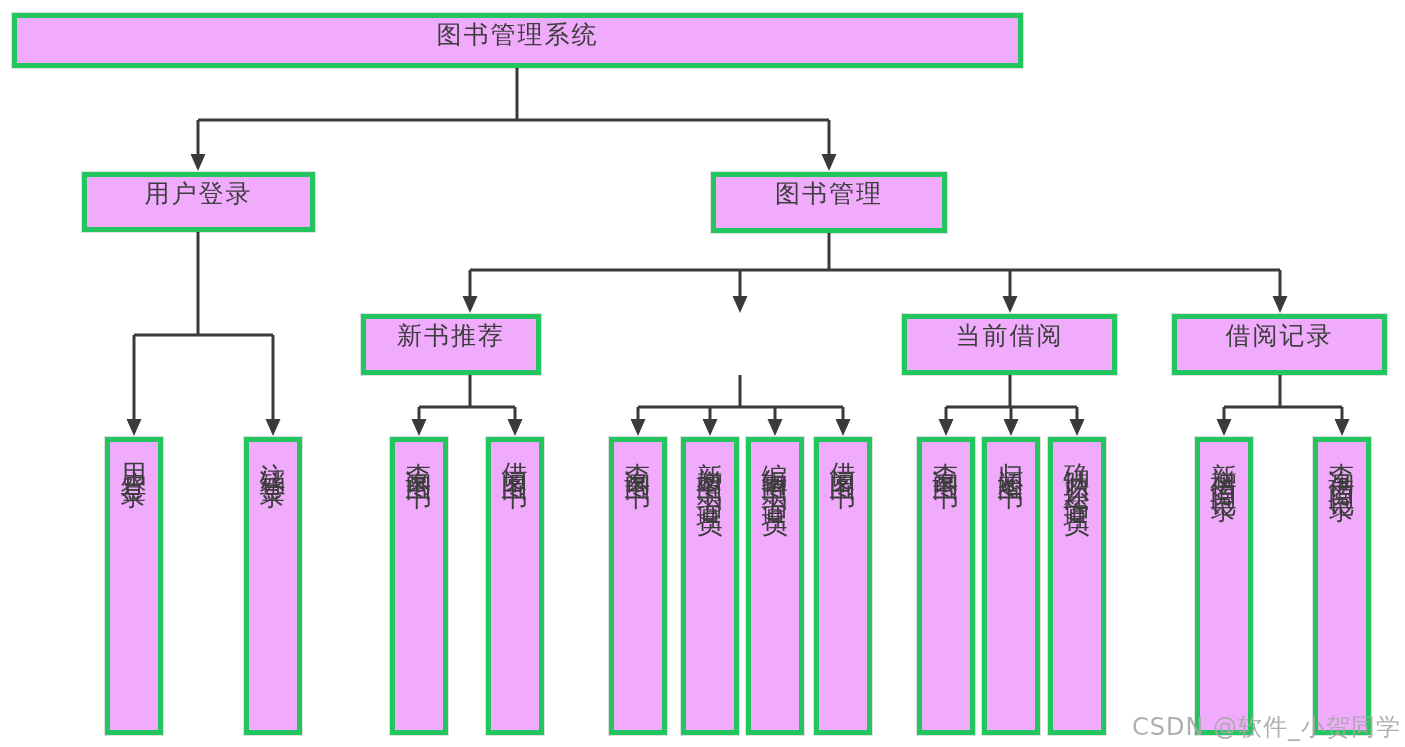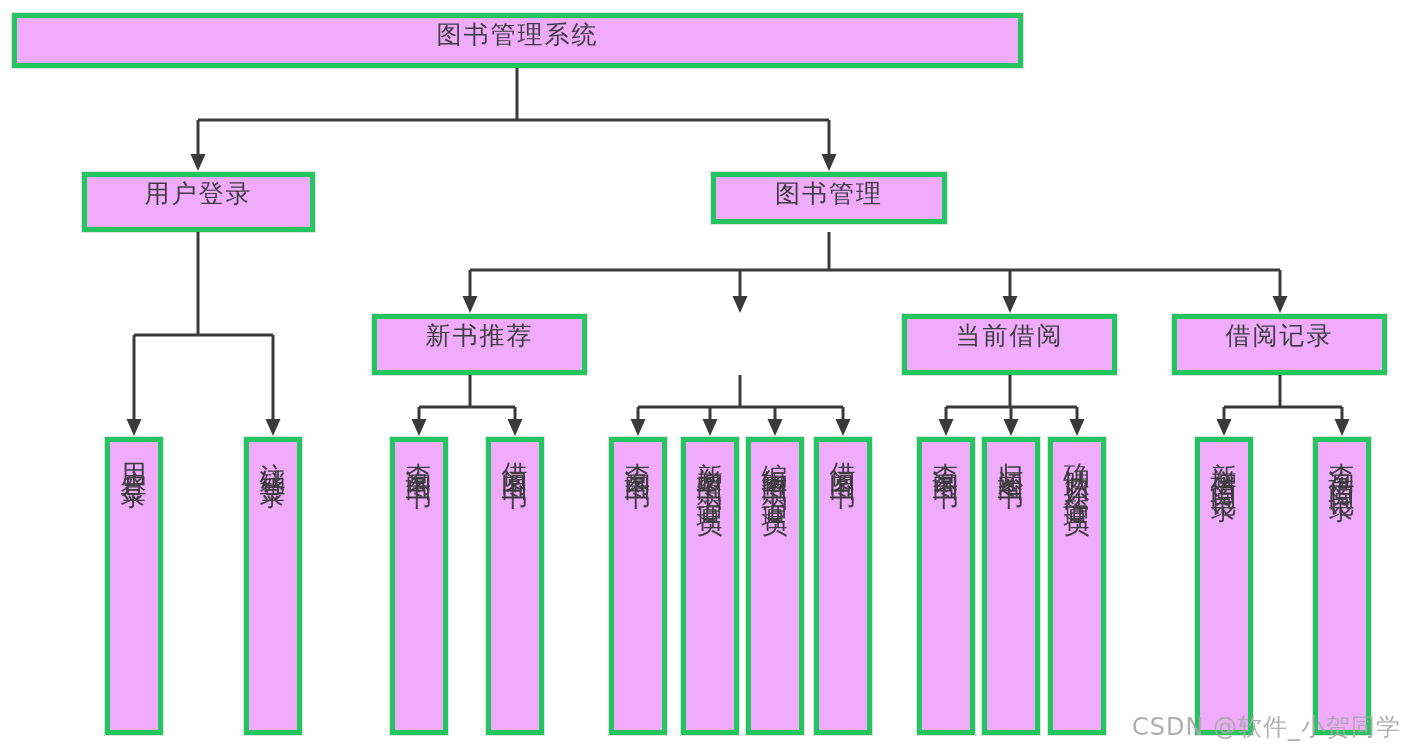--- a/index.html
+++ b/index.html
@@ -108,25 +108,25 @@
       M1334.5 419 L1349.5 419 L1342 436 Z"></path>
   </svg>
 
   <div class="node h" style="left:12px;top:13px;width:1011px;height:55px">
     <span>图书管理系统</span>
   </div>
 
   <div class="node h" style="left:82px;top:172px;width:233px;height:60px">
     <span>用户登录</span>
   </div>
-  <div class="node h" style="left:711px;top:172px;width:236px;height:52px">
+  <div class="node h" style="left:711px;top:172px;width:236px;height:61px">
     <span>图书管理</span>
   </div>
 
-  <div class="node h" style="left:372px;top:314px;width:215px;height:61px">
+  <div class="node h" style="left:361px;top:314px;width:180px;height:61px">
     <span>新书推荐</span>
   </div>
   <div class="node h" style="left:902px;top:314px;width:215px;height:61px">
     <span>当前借阅</span>
   </div>
   <div class="node h" style="left:1172px;top:314px;width:215px;height:61px">
     <span>借阅记录</span>
   </div>
 
   <div class="node v" style="left:105px;top:437px;width:58px;height:298px">

